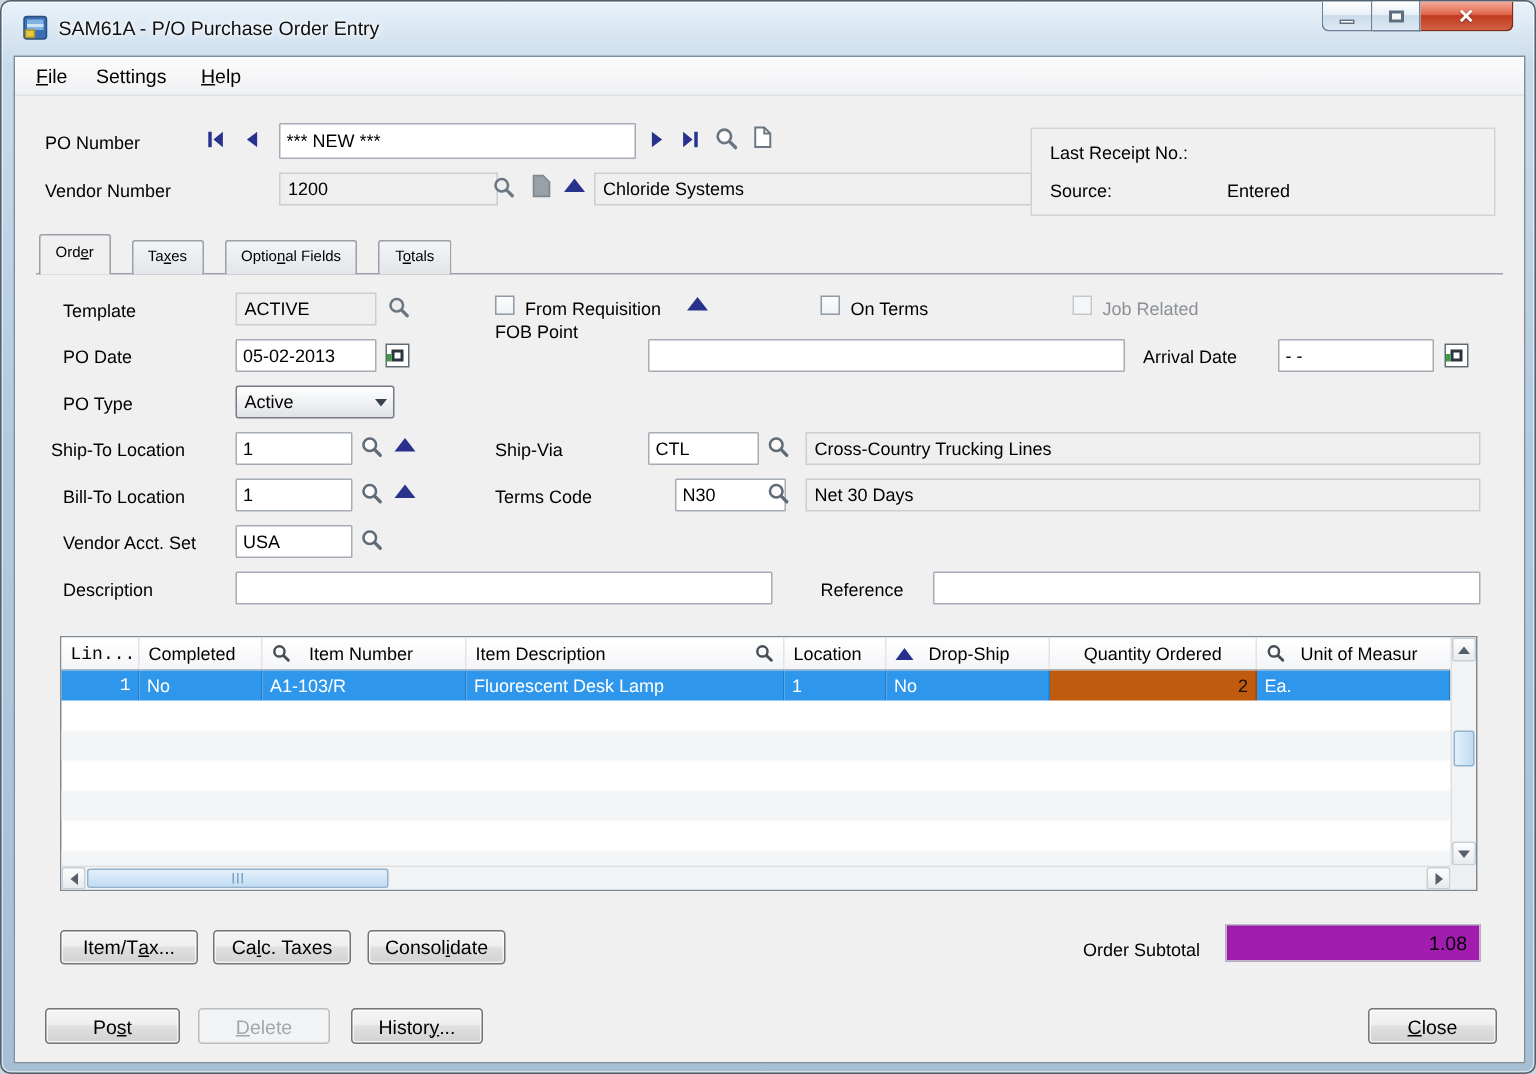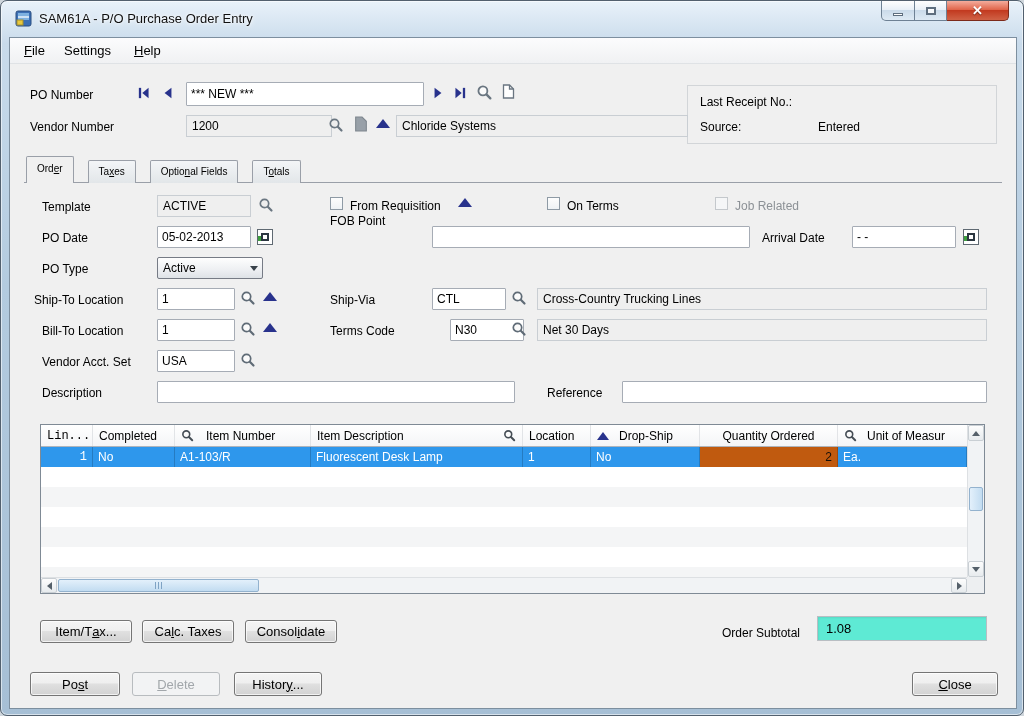--- a/index.html
+++ b/index.html
@@ -78,22 +78,22 @@
     display:flex;align-items:center;justify-content:center;cursor:pointer;}
   .tri-s-up{width:0;height:0;border-left:4px solid transparent;border-right:4px solid transparent;border-bottom:5px solid #55606A;}
   .tri-s-dn{width:0;height:0;border-left:4px solid transparent;border-right:4px solid transparent;border-top:5px solid #55606A;}
   .tri-s-l{width:0;height:0;border-top:4px solid transparent;border-bottom:4px solid transparent;border-right:5px solid #55606A;}
   .tri-s-r{width:0;height:0;border-top:4px solid transparent;border-bottom:4px solid transparent;border-left:5px solid #55606A;}
   .vthumb{position:absolute;left:1px;width:14px;border:1px solid #93B2CE;border-radius:2px;
     background:linear-gradient(90deg,#E3F0FB,#C2DCF1);cursor:pointer;}
   .hthumb{position:absolute;top:1px;height:13px;border:1px solid #93B2CE;border-radius:2px;
     background:linear-gradient(180deg,#E3F0FB,#C2DCF1);display:flex;align-items:center;justify-content:center;gap:2px;cursor:pointer;}
   .grip{width:1px;height:7px;background:#7FA3C4;}
-  .subtotal{position:absolute;height:25px;border:1px solid #B9BEC3;background:#5eead4;font-size:13px;
-    line-height:23px;padding:0 8px;box-shadow:inset 1px 1px 2px rgba(0,0,0,.07);}
+  .subtotal{position:absolute;height:25px;border:1px solid #B9BEC3;background:#a21caf;font-size:13px;
+    line-height:23px;text-align:right;padding:0 8px;box-shadow:inset 1px 1px 2px rgba(0,0,0,.07);}
   u{text-decoration:underline;}
   svg{display:block;}
 </style>
 </head>
 <body>
 
 <div id="screen">
   <div class="frame">
 
     <div class="titlebar">

